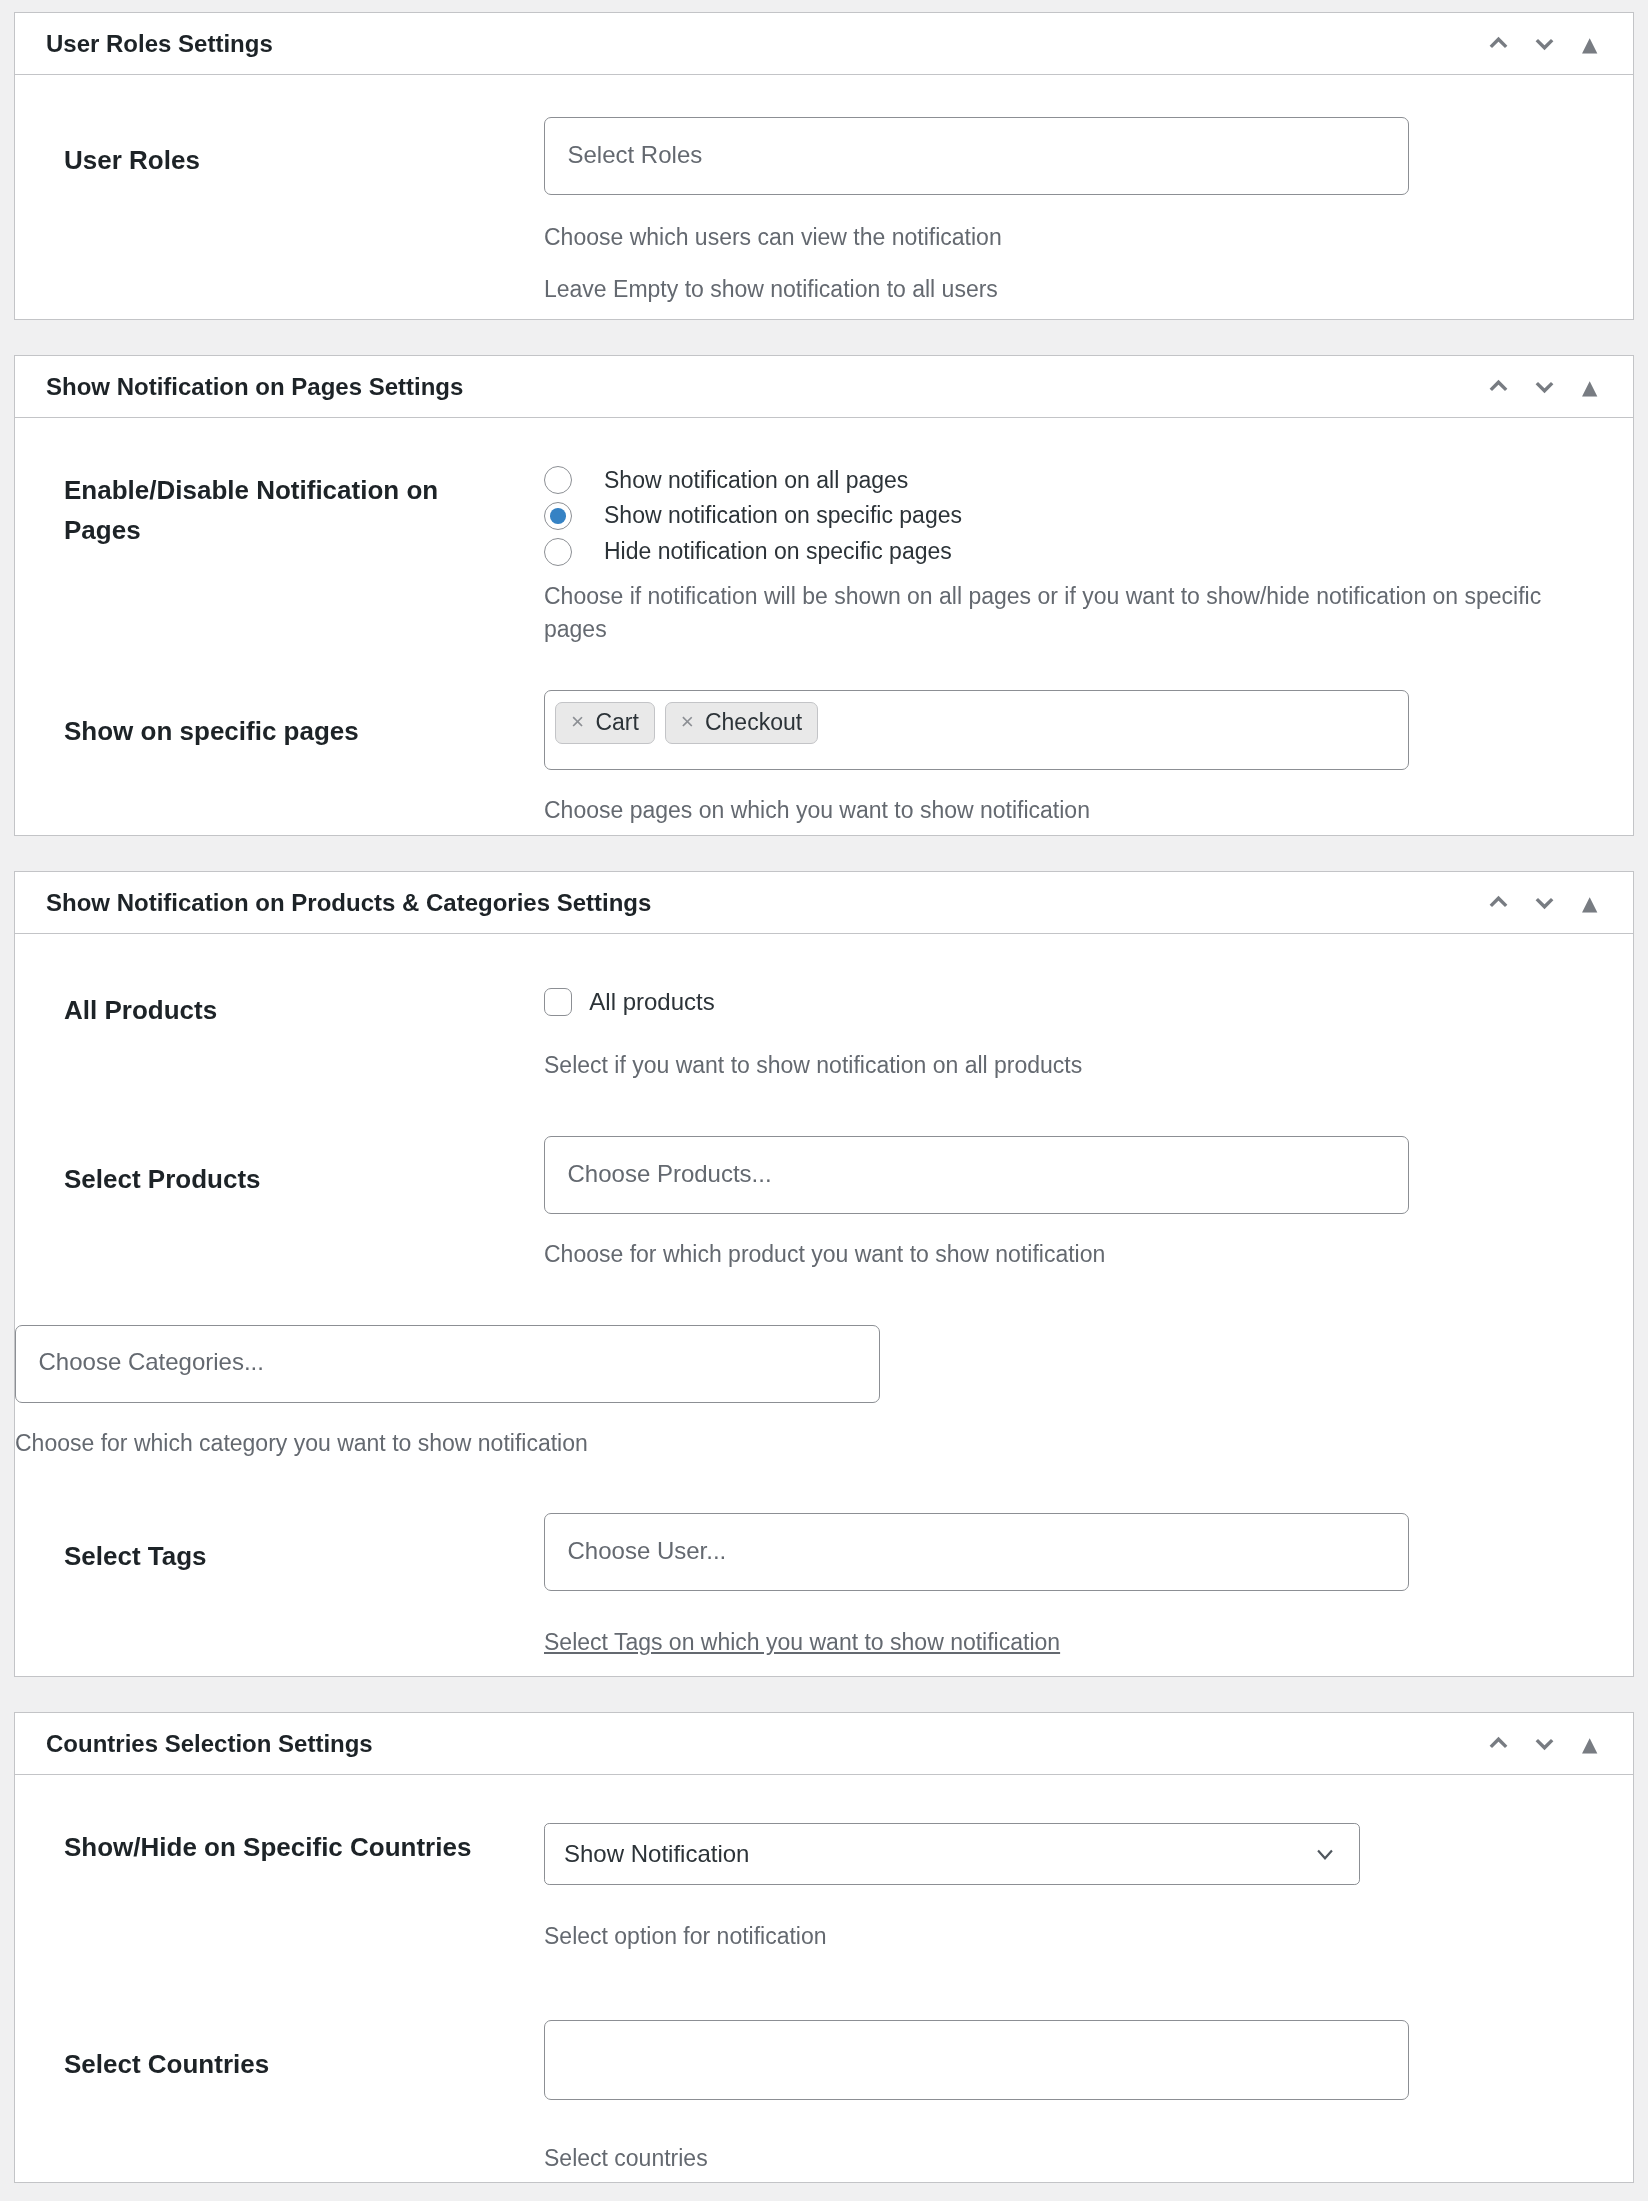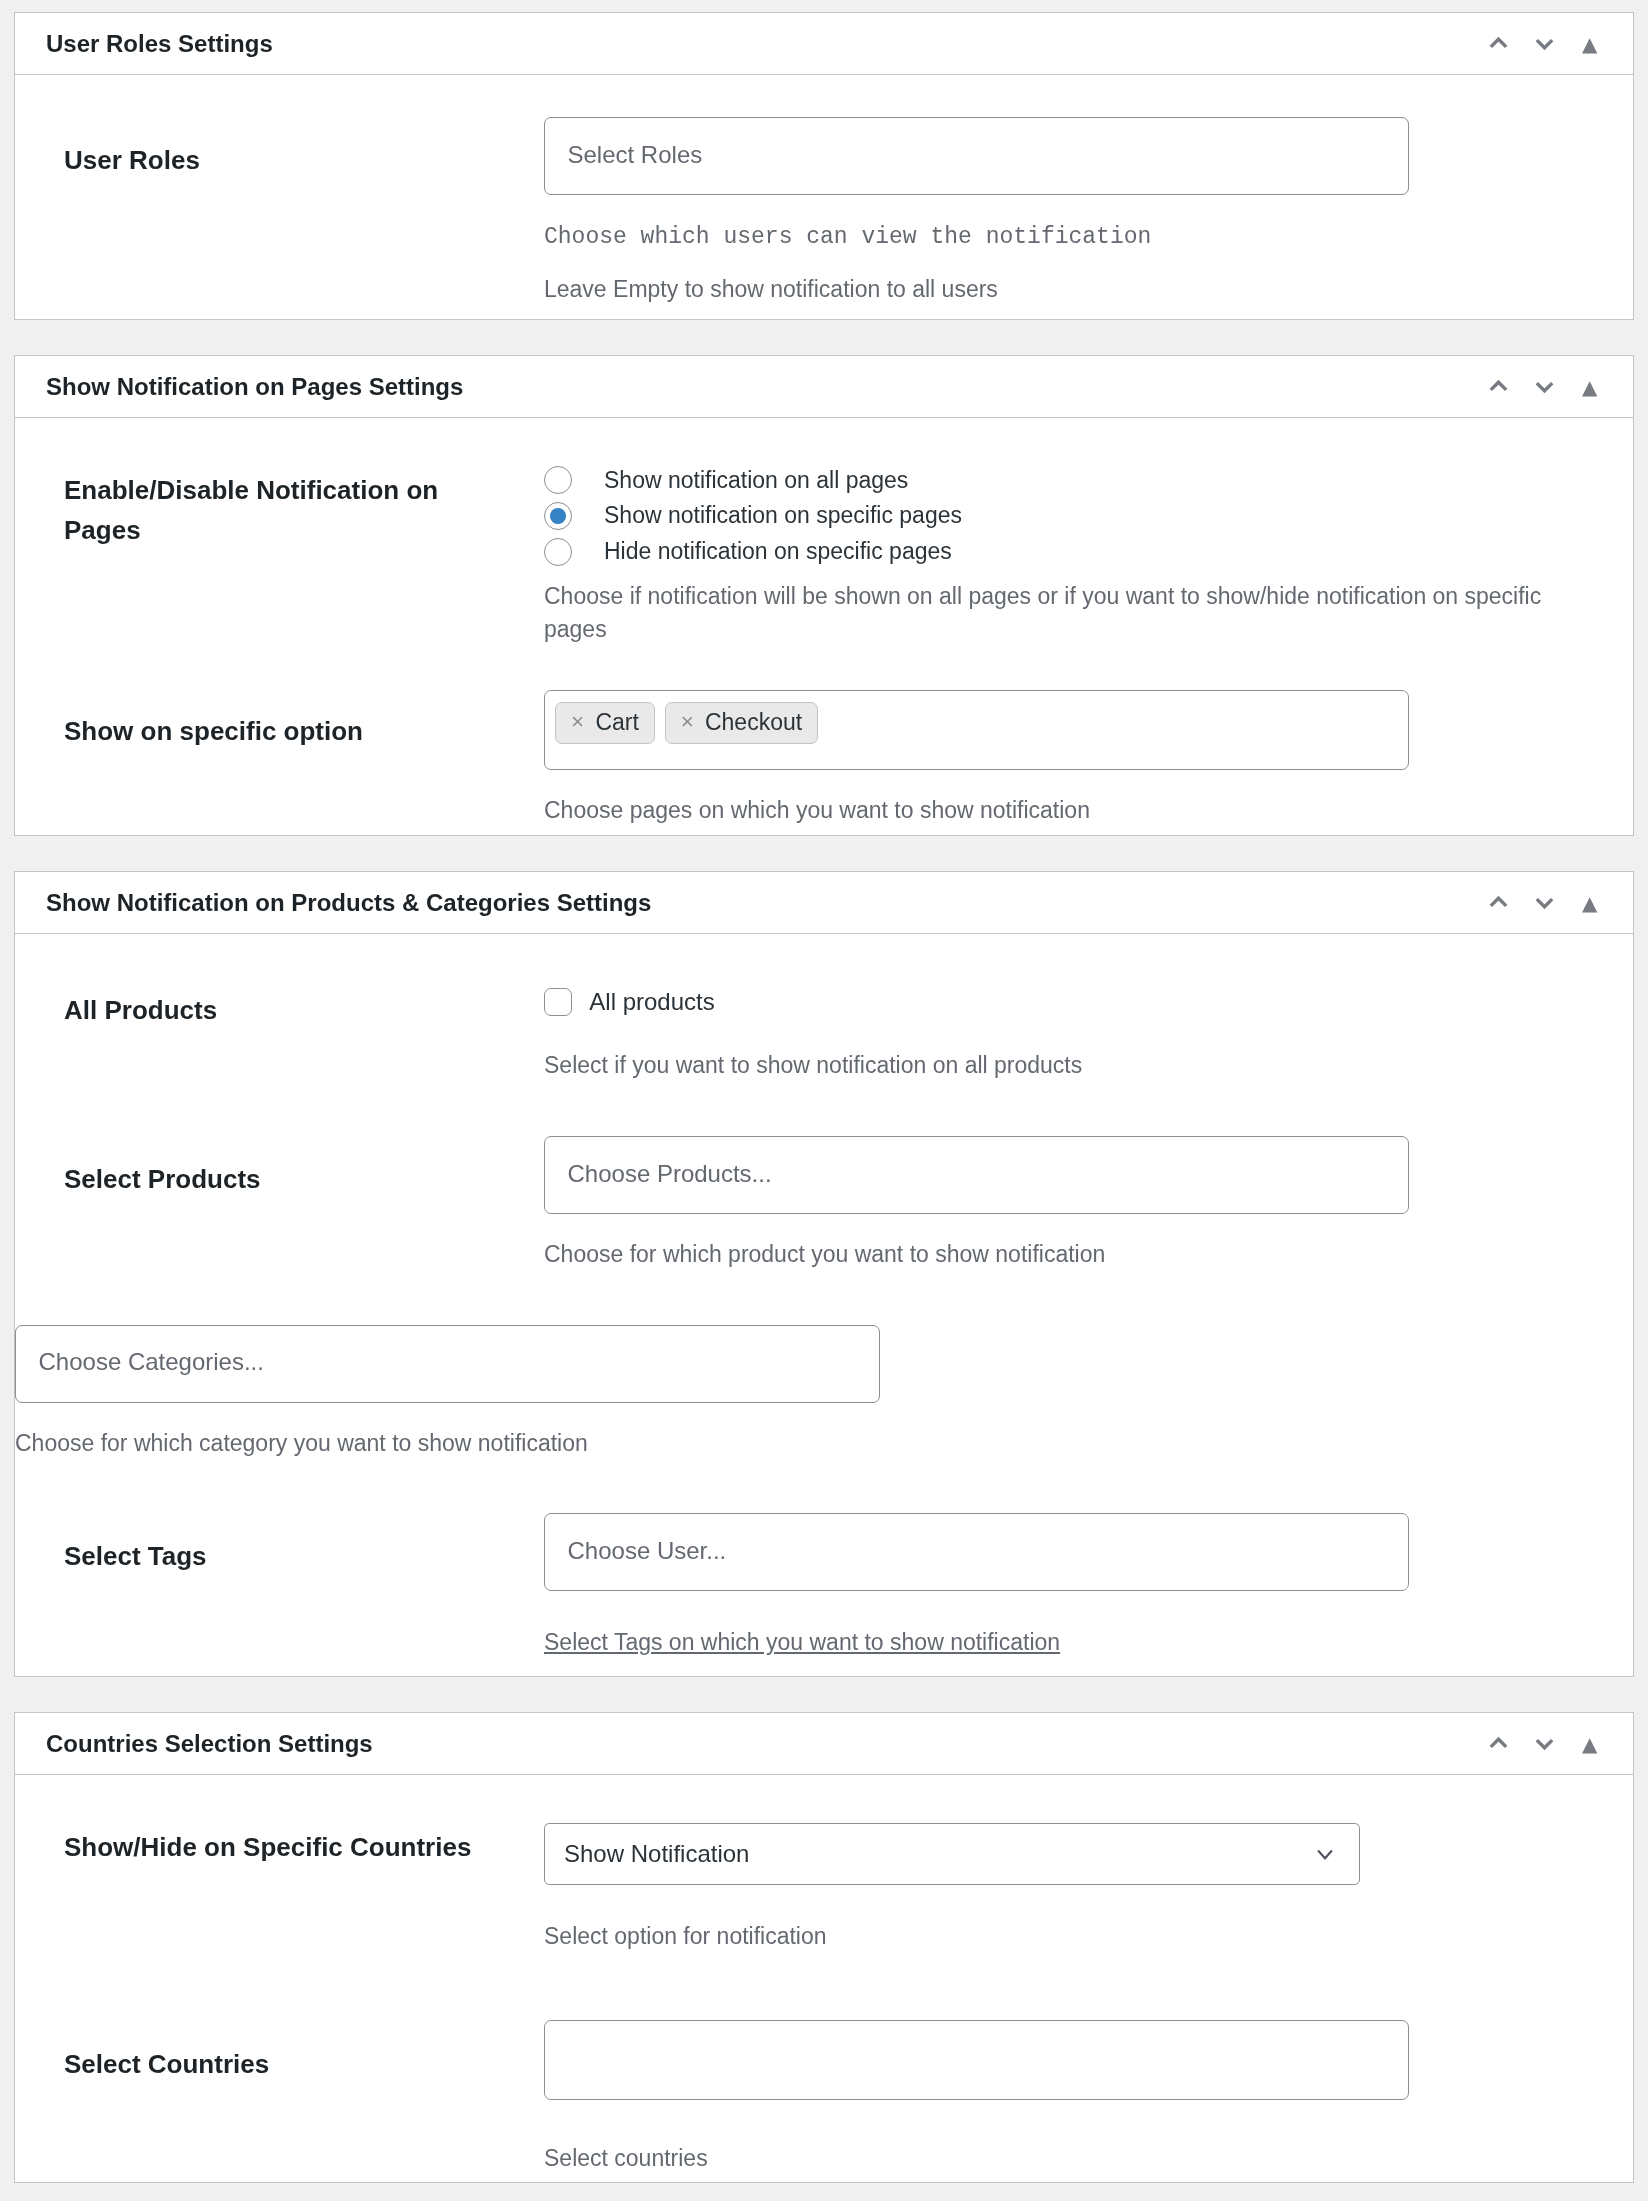--- a/index.html
+++ b/index.html
@@ -123,21 +123,21 @@
     </div>
     <div class="inside" style="padding:42px 0 14px;">
       <div class="row">
         <div class="col-label" style="padding-top:22.5px;">
           <h3 class="field-label">User Roles</h3>
         </div>
         <div class="col-field">
           <div class="box tall">
             <span>Select Roles</span>
           </div>
-          <p class="help" style="margin-top:26px;font-family:Liberation Mono, monospace;">Choose which users can view the notification</p>
+          <p class="help" style="margin-top:26px;">Choose which users can view the notification</p>
           <p class="help" style="margin-top:19px;">Leave Empty to show notification to all users</p>
         </div>
       </div>
     </div>
   </section>
 
   <section class="postbox">
     <div class="postbox-header">
       <h2 class="panel-title">Show Notification on Pages Settings</h2>
       <div class="handle-actions">
@@ -179,21 +179,21 @@
           </div>
           <p class="help" style="margin-top:14px;">
             <span class="line">Choose if notification will be shown on all pages or if you want to show/hide notification on specific</span>
             <span class="line">pages</span>
           </p>
         </div>
       </div>
 
       <div class="row" style="margin-top:45px;">
         <div class="col-label" style="padding-top:21px;">
-          <h3 class="field-label">Show on specific option</h3>
+          <h3 class="field-label">Show on specific pages</h3>
         </div>
         <div class="col-field">
           <div class="box tagbox">
             <span class="tag">
               <span class="tag-remove">×</span>
               <span>Cart</span>
             </span>
             <span class="tag">
               <span class="tag-remove">×</span>
               <span>Checkout</span>

